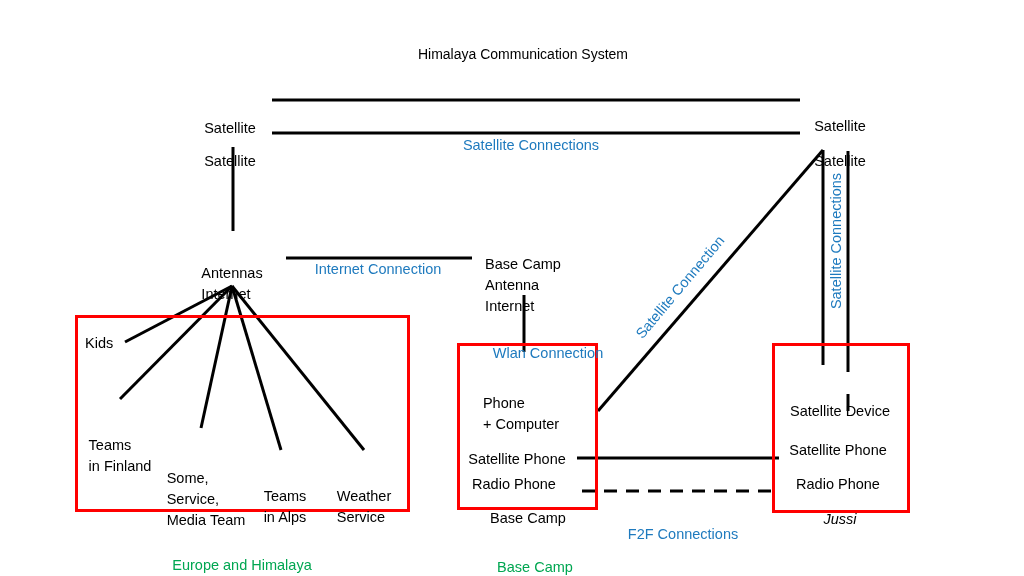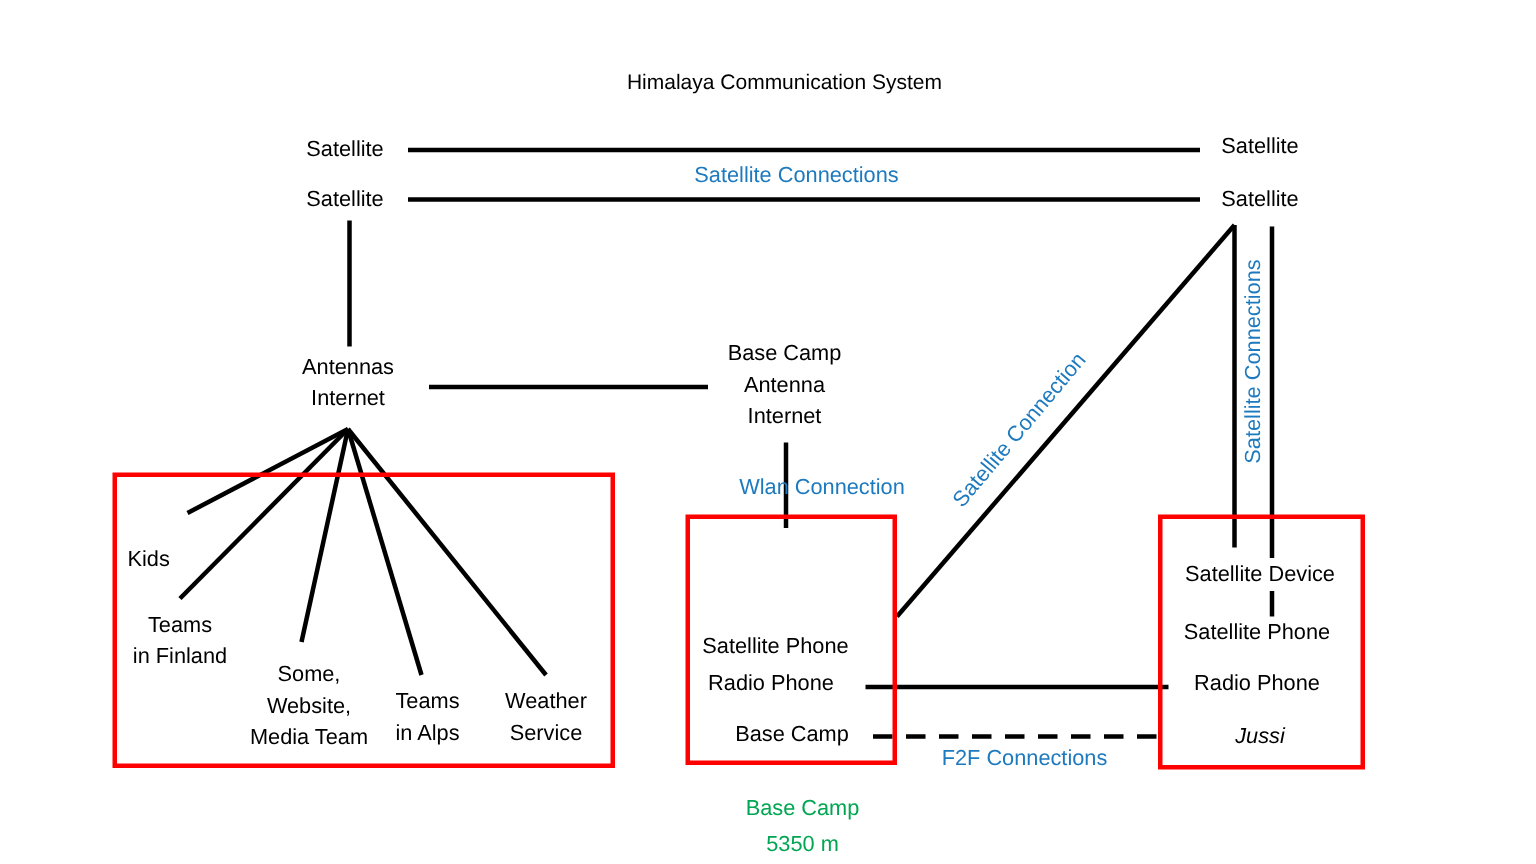--- a/index.html
+++ b/index.html
@@ -36,24 +36,24 @@
     position: absolute;
     left: 23px; top: 42px;
     width: 1000px;
     text-align: center;
     font-size: 14px;
     line-height: 24px;
   }
   .lbl {
     position: absolute;
     transform: translateX(-50%);
-    text-align: center;
     font-size: 14.5px;
     line-height: 21px;
     white-space: pre-line;
+    margin-top: 28px;
   }
   .lbl-l {
     position: absolute;
     text-align: left;
     font-size: 14.5px;
     line-height: 21px;
     white-space: pre-line;
   }
   .blue { color: var(--blue); }
   .green { color: var(--green); }
@@ -96,47 +96,51 @@
   <div class="redbox" style="left:772px; top:343px; width:138px; height:170px;"></div>
 
   <div class="title">Himalaya Communication System</div>
 
   <div class="lbl" style="left:230px; top:90px;">Satellite</div>
   <div class="lbl" style="left:230px; top:123px;">Satellite</div>
   <div class="lbl" style="left:840px; top:88px;">Satellite</div>
   <div class="lbl" style="left:840px; top:123px;">Satellite</div>
 
   <div class="lbl blue" style="left:531px; top:107px;">Satellite Connections</div>
+  <div class="lbl blue" style="left:378px; top:231px;">Internet Connection</div>
   <div class="lbl blue" style="left:548px; top:315px;">Wlan Connection</div>
   <div class="rot rot-diag" style="left:680px; top:287px;">Satellite Connection</div>
   <div class="rot rot-vert" style="left:836px; top:241px;">Satellite Connections</div>
   <div class="lbl blue" style="left:683px; top:496px;">F2F Connections</div>
 
   <div class="lbl" style="left:232px; top:235px;">Antennas
 Internet</div>
   <div class="lbl" style="left:523px; top:226px;">Base Camp
 Antenna
 Internet</div>
 
-  <div class="lbl-l" style="left:85px; top:333px;margin-top:30px;">Kids</div>
+  <div class="lbl-l" style="left:85px; top:333px;">Kids</div>
   <div class="lbl" style="left:120px; top:407px;">Teams
 in Finland</div>
   <div class="lbl" style="left:206px; top:440px;">Some,
-Website,
+Service,
 Media Team</div>
   <div class="lbl" style="left:285px; top:458px;">Teams
 in Alps</div>
   <div class="lbl" style="left:364px; top:458px;">Weather
 Service</div>
 
+  <div class="lbl" style="left:521px; top:365px;">Phone
++ Computer</div>
   <div class="lbl" style="left:517px; top:421px;">Satellite Phone</div>
   <div class="lbl" style="left:514px; top:446px;">Radio Phone</div>
   <div class="lbl" style="left:528px; top:480px;">Base Camp</div>
 
   <div class="lbl" style="left:840px; top:373px;">Satellite Device</div>
   <div class="lbl" style="left:838px; top:412px;">Satellite Phone</div>
   <div class="lbl" style="left:838px; top:446px;">Radio Phone</div>
   <div class="lbl" style="left:840px; top:481px;font-style:italic;">Jussi</div>
 
+  <div class="lbl green" style="left:242px; top:527px;">Europe and Himalaya</div>
   <div class="lbl green" style="left:535px; top:527px; line-height:24px;">Base Camp
 5350 m</div>
 
 </div>
 
 </body></html>

